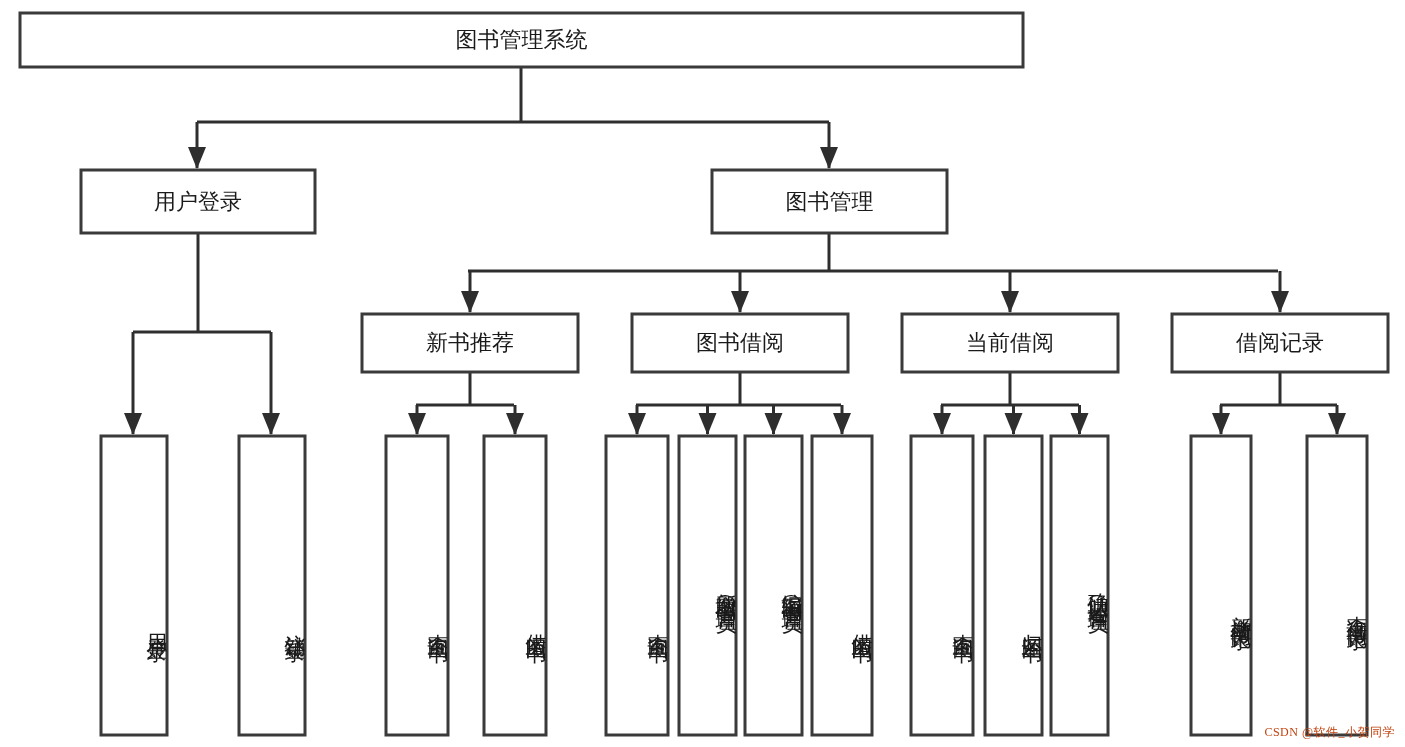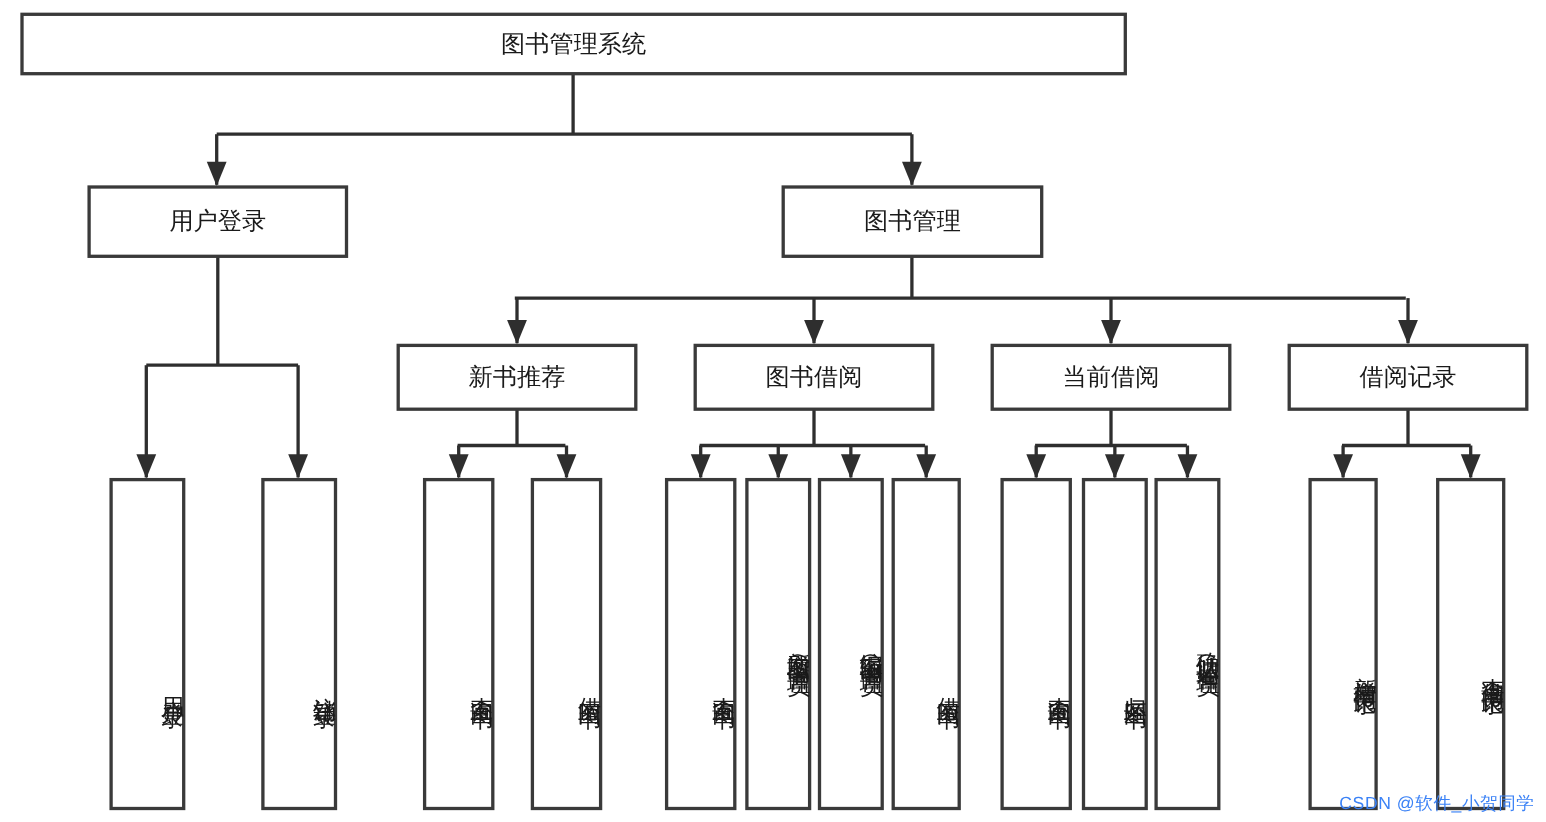--- a/index.html
+++ b/index.html
@@ -57,23 +57,23 @@
     white-space: nowrap;
     display: flex;
     align-items: flex-start;
     justify-content: center;
     pointer-events: none;
   }
   .watermark {
     position: absolute;
     right: 10px;
     bottom: 6px;
-    font-family: Liberation Sans, sans-serif;
-    font-size: 16px;
-    color: #3b82f6;
+    font-family: Liberation Serif, serif;
+    font-size: 12px;
+    color: #c2410c;
     letter-spacing: 0.5px;
     white-space: nowrap;
   }
 </style>
 </head>
 <body>
 
 <div id="diagram-root">
   <svg id="diagram-svg" width="1405" height="747" viewBox="0 0 1405 747" xmlns="http://www.w3.org/2000/svg">
     <g id="connector-layer">

